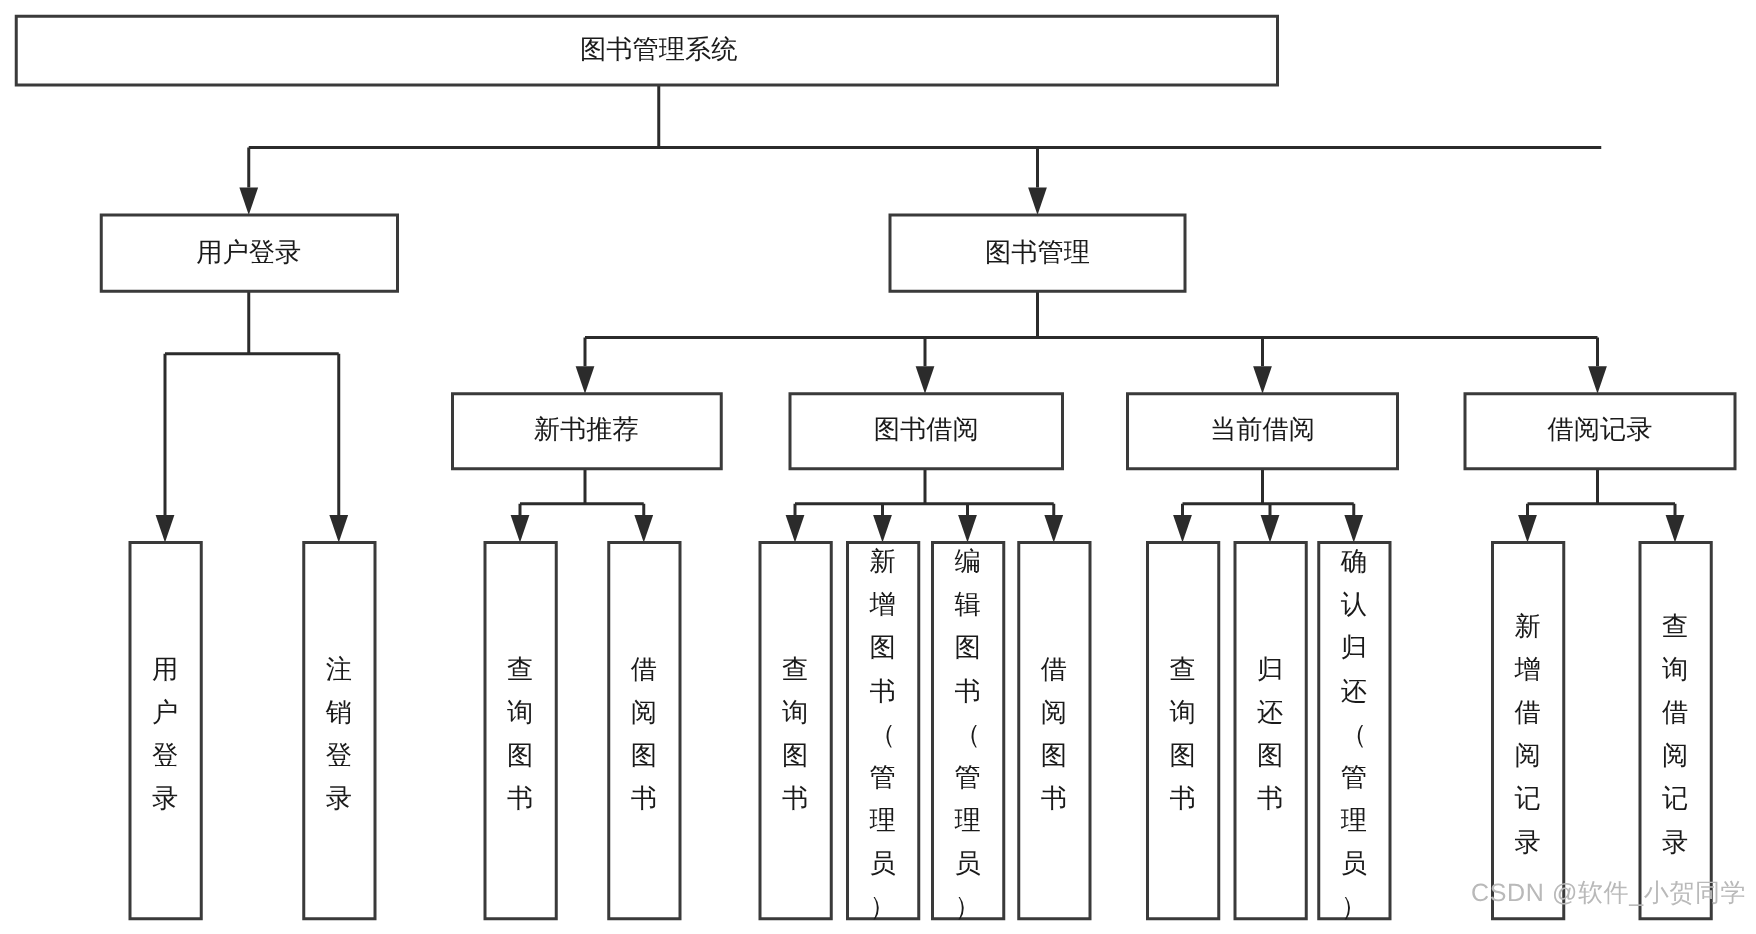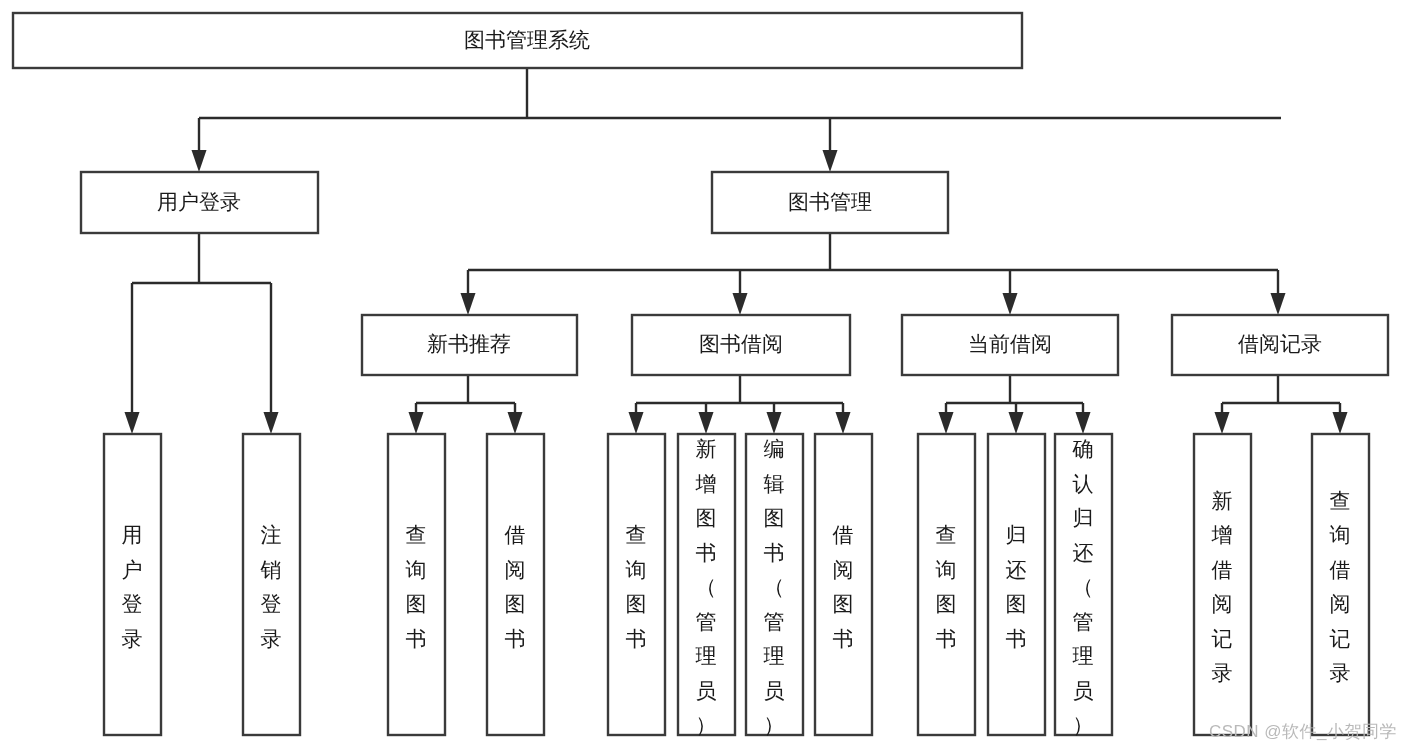--- a/index.html
+++ b/index.html
@@ -48,23 +48,23 @@
   }
   .leaf-label {
     font-family: "Liberation Sans", "DejaVu Sans", sans-serif;
     font-size: 21px;
     fill: #1a1a1a;
     text-anchor: middle;
   }
   .watermark {
     position: absolute;
     right: 8px;
-    bottom: 4px;
-    font-family: "Liberation Sans", "DejaVu Sans", sans-serif;
-    font-size: 17px;
+    bottom: 19px;
+    font-family: "Liberation Sans", "DejaVu Sans", sans-serif;
+    font-size: 20px;
     color: #b9b9b9;
     white-space: nowrap;
     letter-spacing: 0.5px;
     pointer-events: none;
   }
 </style>
 </head>
 <body>
 
 <div id="canvas">

